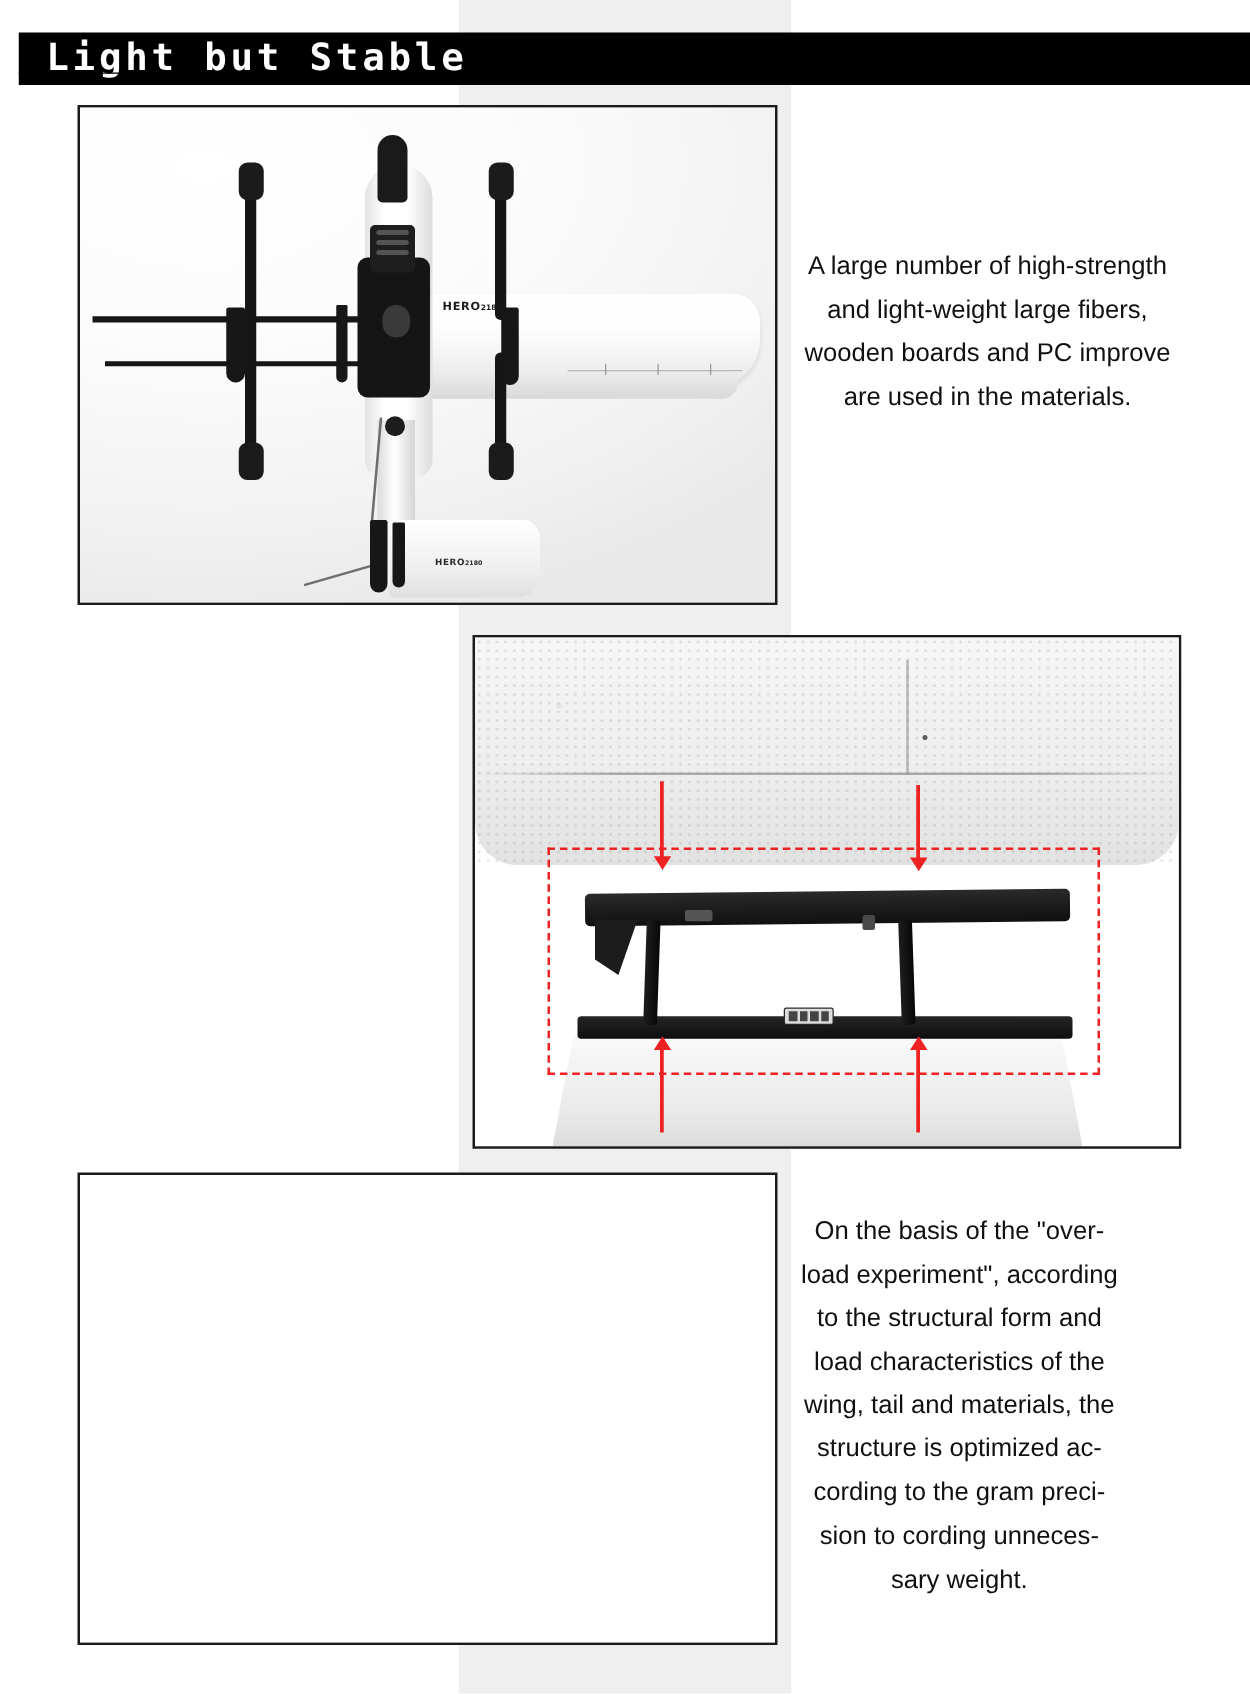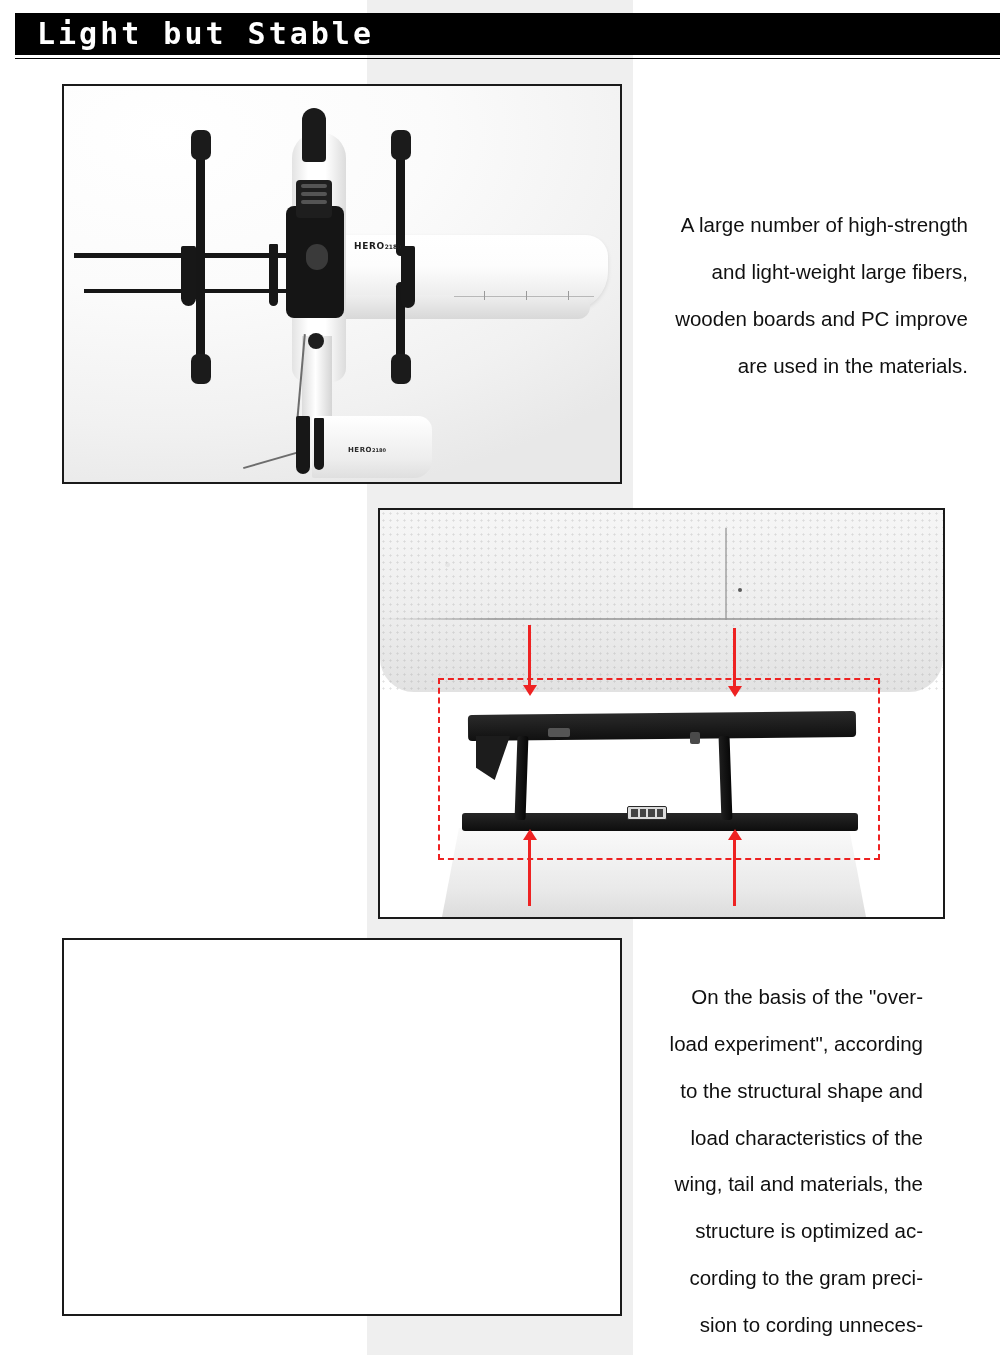--- a/index.html
+++ b/index.html
@@ -26,21 +26,21 @@
     width: 266px;
     height: 1355px;
     background: #efefef;
     z-index: 0;
   }
 
   
   .title-bar {
     position: absolute;
     left: 15px;
-    top: 13px;
+    top: 26px;
     right: 0;
     height: 42px;
     background: #000000;
     z-index: 5;
     display: flex;
     align-items: center;
   }
   .title-text {
     color: #ffffff;
     font-family: "DejaVu Sans Mono", "Liberation Mono", monospace;
@@ -74,21 +74,21 @@
   .textblock {
     position: absolute;
     font-family: "Liberation Sans", sans-serif;
     font-size: 20.5px;
     line-height: 1.70;
     color: #101010;
     z-index: 3;
   }
   .textblock.right-align { text-align: right; }
   .textblock.left-align  { text-align: left; }
-  .textblock p { margin: 12px; }
+  .textblock p { margin: 0; text-align: center; }
 
   
   #fig-top-view { left: 62px; top: 84px; width: 556px; height: 396px; }
   .photo1-bg {
     position: absolute; inset: 0;
     background:
       radial-gradient(115% 95% at 18% 12%, #ffffff 0%, #fbfbfb 42%, #f1f1f1 78%, #e8e8e8 100%);
   }
   
   .p1-wing-r {
@@ -486,21 +486,21 @@
         <line x1="336" y1="346" x2="336" y2="358"></line>
       </g>
       <rect x="262" y="296" width="12" height="70" rx="2" fill="#1e1e1e"></rect>
       <rect x="278" y="296" width="12" height="70" rx="2" fill="#1e1e1e"></rect>
     </svg>
   </div>
 
   <div class="textblock right-align" id="text-optimization" style="left:600px; top:968px; width:335px;">
     <p>On the basis of the "over-</p>
     <p>load experiment", according</p>
-    <p>to the structural shape and</p>
+    <p>to the structural form and</p>
     <p>load characteristics of the</p>
     <p>wing, tail and materials, the</p>
     <p>structure is optimized ac-</p>
     <p>cording to the gram preci-</p>
     <p>sion to cording unneces-</p>
     <p>sary weight.</p>
   </div>
 
 </div>
 

